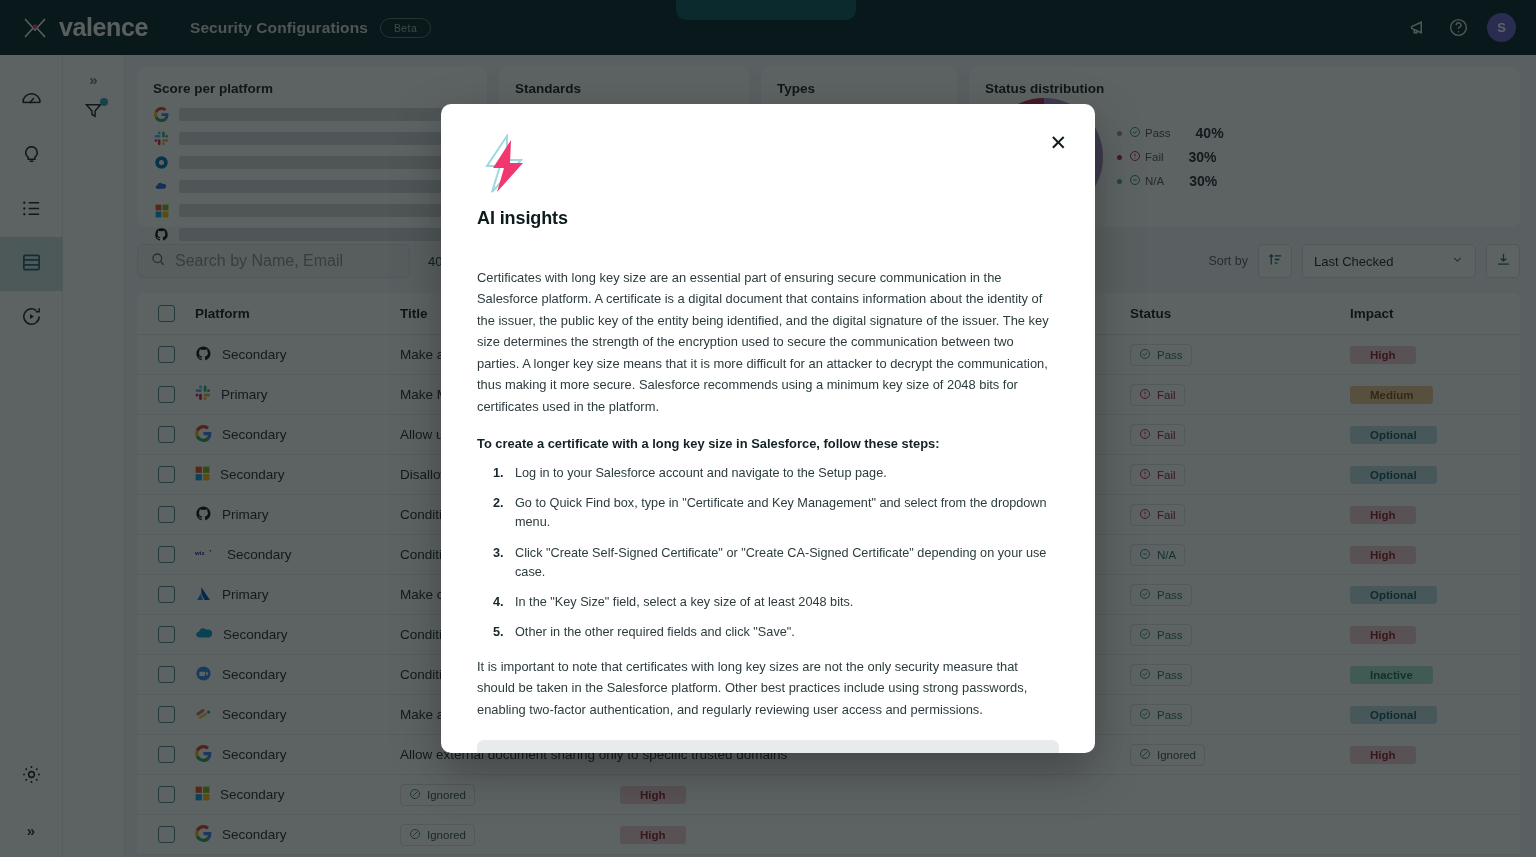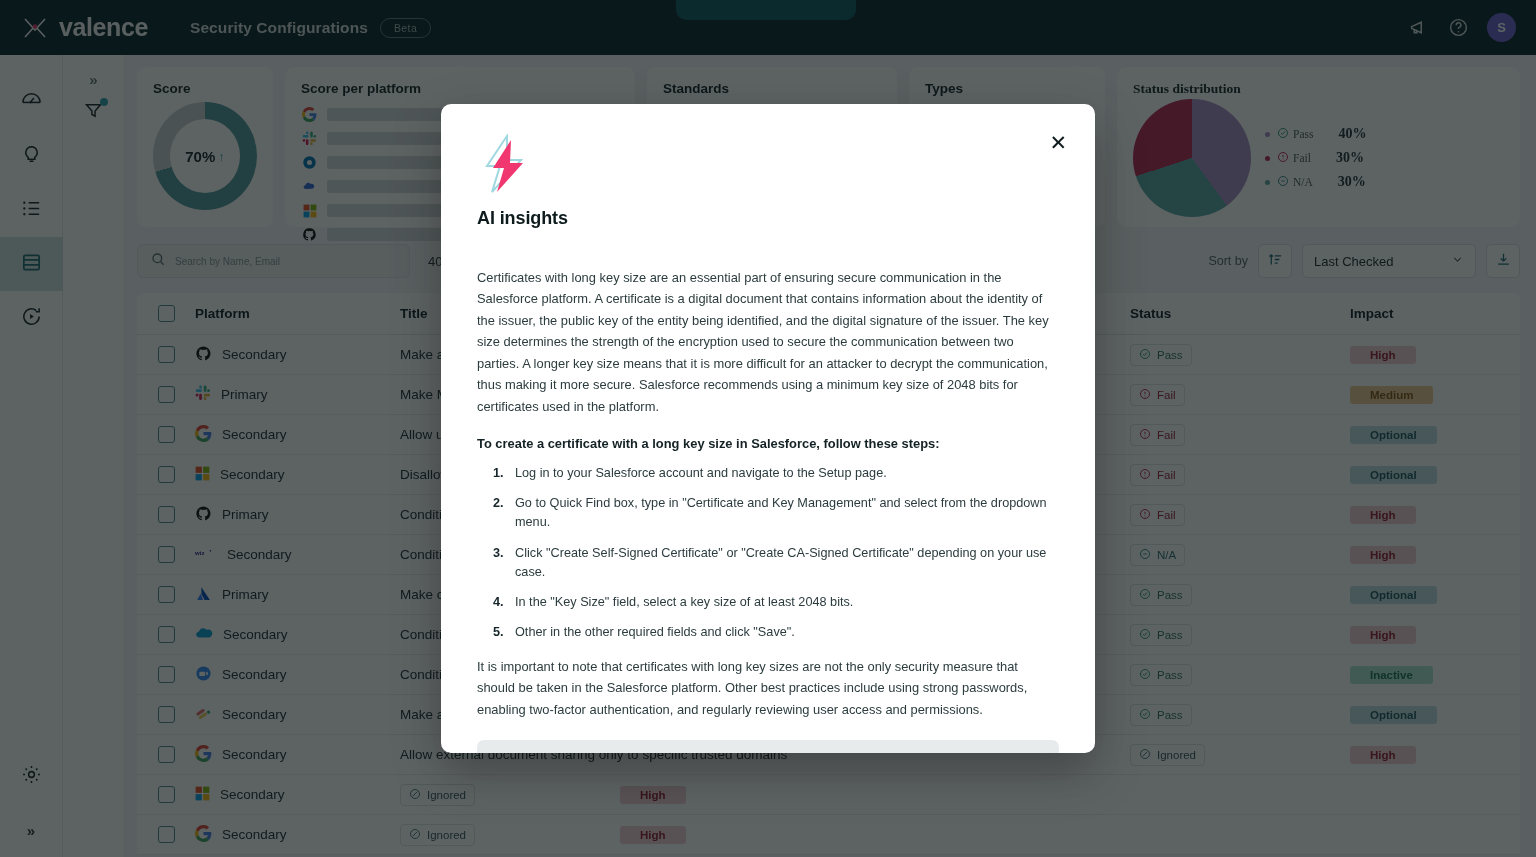--- a/index.html
+++ b/index.html
@@ -91,39 +91,39 @@
   .bar-track { flex:1; height: 13px; border-radius: 2px; background: #d6dbdb; overflow: hidden; }
   .bar-fill { height: 100%; background: #3d8e94; border-radius: 2px; }
 
   .card-standards { width: 250px; }
   .card-types { width: 196px; }
   .type-rows { margin-top: 12px; display:flex; flex-direction:column; gap: 13px; }
   .type-row { display:flex; font-size: 12.5px; color: #26383a; }
   .type-name { flex: 1; }
   .type-count { font-weight: 400; }
 
-  .card-status { flex: 1; font-family: Liberation Serif, serif; }
+  .card-status { flex: 1; }
   .status-body { display:flex; align-items:center; gap: 14px; margin-top: 2px;}
   .pie { width: 118px; height: 118px; border-radius: 50%; }
   .legend { display:flex; flex-direction:column; gap: 8px; font-size: 11.5px; }
   .legend-row { display:flex; align-items:center; gap: 7px; }
   .legend-dot { width: 5px; height: 5px; border-radius: 50%; }
   .legend-chip {
     display:inline-flex; align-items:center; gap:4px; color:#4c5e60;
   }
   .legend-pct { margin-left: 18px; font-weight: 700; color: #23353b; font-size: 14px;}
 
   
   .toolbar { display:flex; align-items:center; margin-top: 16px; height: 36px; }
   .search {
     width: 273px; height: 34px; background: #eef1f1; border: 1px solid #dfe5e5;
     border-radius: 6px; display:flex; align-items:center; gap:9px; padding: 0 12px;
   }
   .search input {
-    border: none; outline: none; background: transparent; font-size: 10px;
+    border: none; outline: none; background: transparent; font-size: 16px;
     color: #4b5a5b; width: 100%; font-family: "Liberation Sans", sans-serif;
   }
   .search input::placeholder { color: #8a9899; }
   .result-count { margin-left: 18px; font-size: 13px; color: #2a3b3d; font-weight: 400; }
   .toolbar-right { margin-left: auto; display:flex; align-items:center; gap: 10px; }
   .sort-label { font-size: 12.5px; color: #5a696a; }
   .icon-btn {
     width: 34px; height: 34px; border: 1px solid #d9e0e0; border-radius: 5px;
     background: #fff; display:flex; align-items:center; justify-content:center; color:#1d6c73;
   }
@@ -304,32 +304,20 @@
           </svg>
         </span>
         <span class="filter-badge"></span>
       </div>
     </div>
 
     <div class="main">
 
       <div class="cards">
 
-        <div class="card card-score">
-          <div class="card-title">Score</div>
-          <div class="donut-wrap">
-            <div class="donut" style="background:conic-gradient(#4f9ca2 0% 70%, #c9cfcf 70% 100%);border-radius:50%;">
-              <div style="position:absolute;inset:17px;background:#fff;border-radius:50%;"></div>
-              <div class="donut-center">
-                <span>70%</span>
-                <span class="donut-arrow">↑</span>
-              </div>
-            </div>
-          </div>
-        </div>
 
         <div class="card card-platform">
           <div class="card-title">Score per platform</div>
           <div class="bar-rows">
             <div class="bar-row">
               <span class="bar-ico">
                 <svg width="15" height="15" viewBox="0 0 48 48">
                     <path fill="#EA4335" d="M24 9.5c3.5 0 6.6 1.2 9 3.5l6.7-6.7C35.6 2.5 30.2 0 24 0 14.6 0 6.5 5.4 2.6 13.2l7.8 6.1C12.3 13.4 17.6 9.5 24 9.5z"></path>
                     <path fill="#4285F4" d="M46.1 24.6c0-1.6-.1-3.1-.4-4.6H24v9.1h12.4c-.5 2.9-2.2 5.3-4.7 7l7.6 5.9c4.4-4.1 6.8-10.1 6.8-17.4z"></path>
                     <path fill="#FBBC05" d="M10.4 28.6c-.5-1.5-.8-3-.8-4.6s.3-3.1.8-4.6l-7.8-6.1C.9 16.4 0 20.1 0 24s.9 7.6 2.6 10.7l7.8-6.1z"></path>

